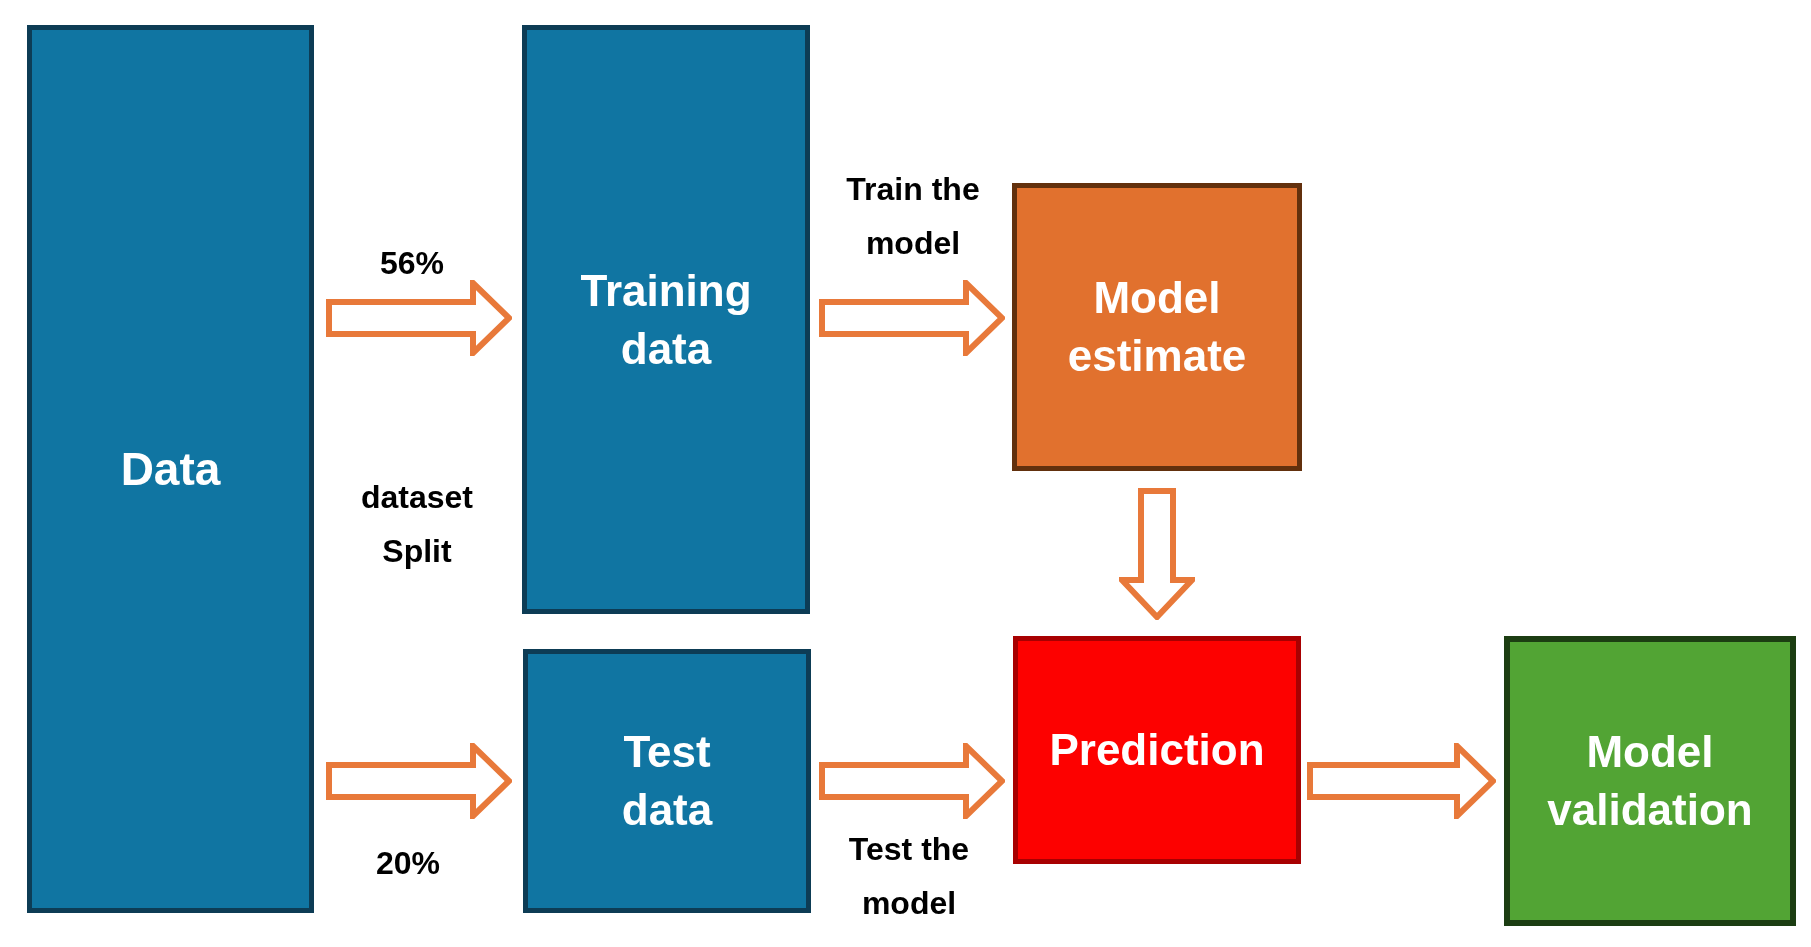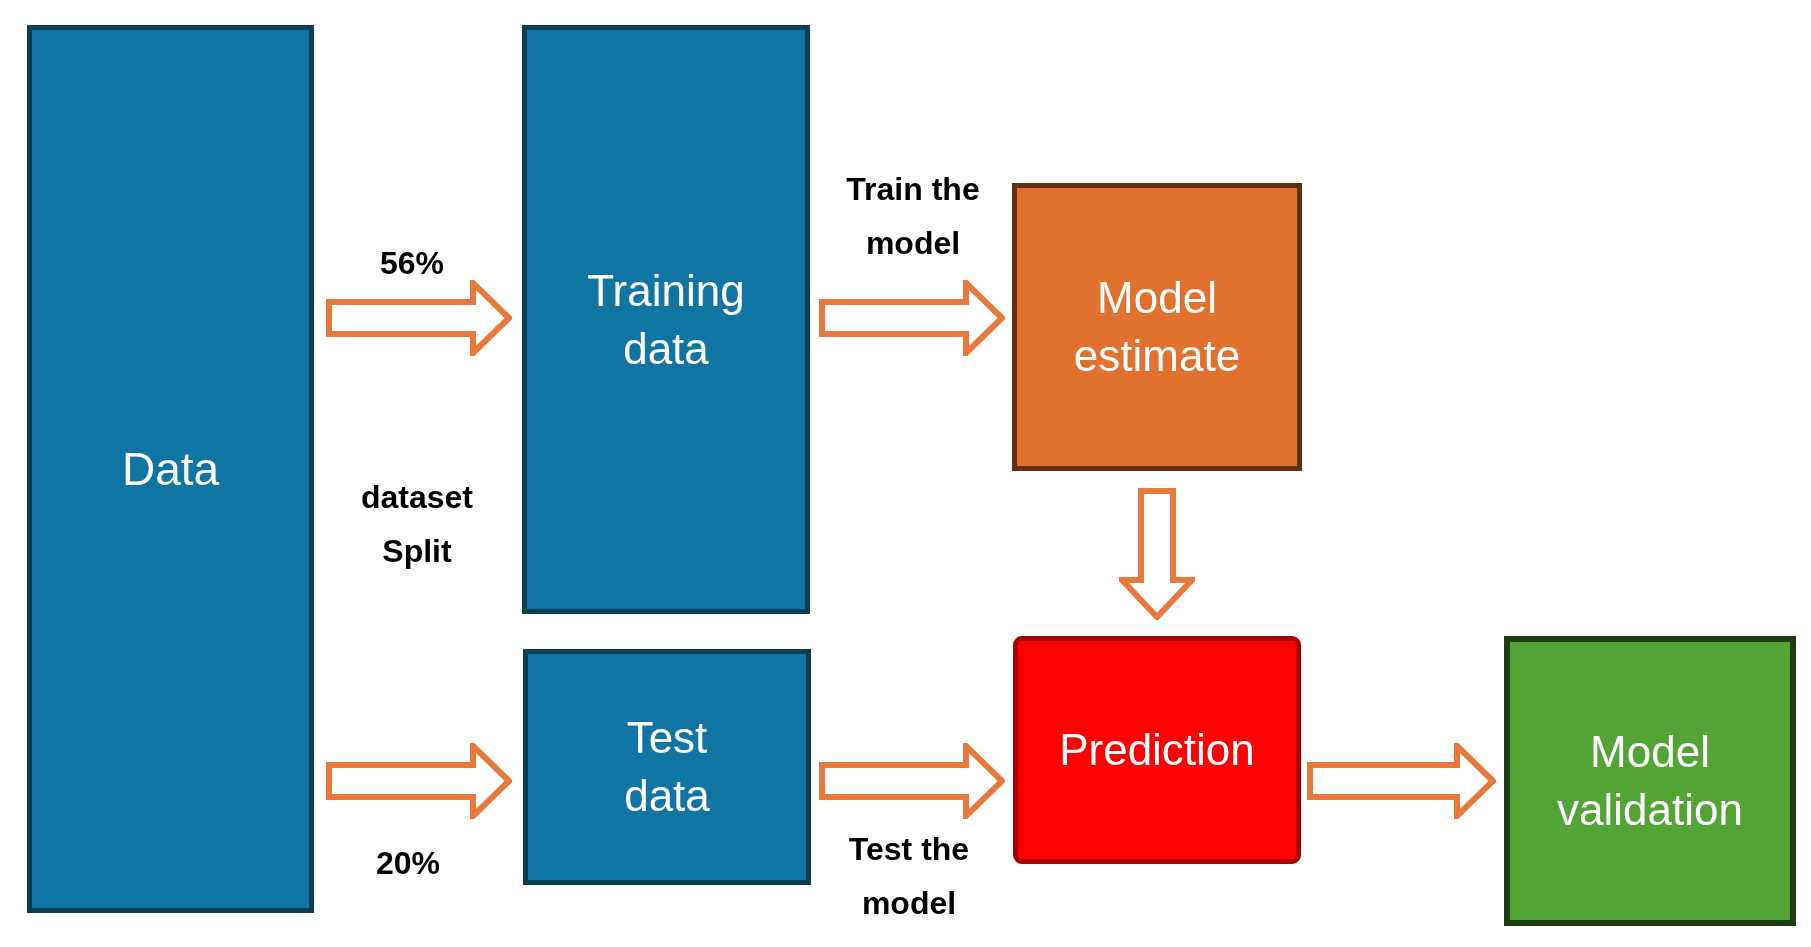--- a/index.html
+++ b/index.html
@@ -20,35 +20,35 @@
   
   .box {
     position: absolute;
     box-sizing: border-box;
     display: flex;
     flex-direction: column;
     align-items: center;
     justify-content: center;
     text-align: center;
     color: var(--box-text, #ffffff);
-    font-weight: 400;
+    font-weight: 700;
     font-size: 44px;
     line-height: 58px;
   }
   .box .ln { display: block; }
   .box-blue   { background: var(--blue-fill);   border: 5px solid var(--blue-border); }
   .box-orange { background: var(--orange-fill); border: 5px solid var(--orange-border); }
   .box-red    { background: var(--red-fill);    border: 5px solid var(--red-border); }
   .box-green  { background: var(--green-fill);  border: 6px solid var(--green-border); }
 
   #box-data       { left: 27px;   top: 25px;  width: 287px; height: 888px; font-size: 46px; }
   #box-training   { left: 522px;  top: 25px;  width: 288px; height: 589px; }
-  #box-test       { left: 523px;  top: 649px; width: 288px; height: 236px; }
+  #box-test       { left: 523px;  top: 649px; width: 288px; height: 264px; }
   #box-estimate   { left: 1012px; top: 183px; width: 290px; height: 288px; }
-  #box-prediction { left: 1013px; top: 636px; width: 288px; height: 228px; border-radius: 9px; }
+  #box-prediction { left: 1013px; top: 636px; width: 288px; height: 228px; }
   #box-validation { left: 1504px; top: 636px; width: 292px; height: 290px; }
 
   
   .lbl {
     position: absolute;
     color: var(--label-color, #000000);
     font-weight: 700;
     font-size: 32px;
     line-height: 54px;
     text-align: center;

